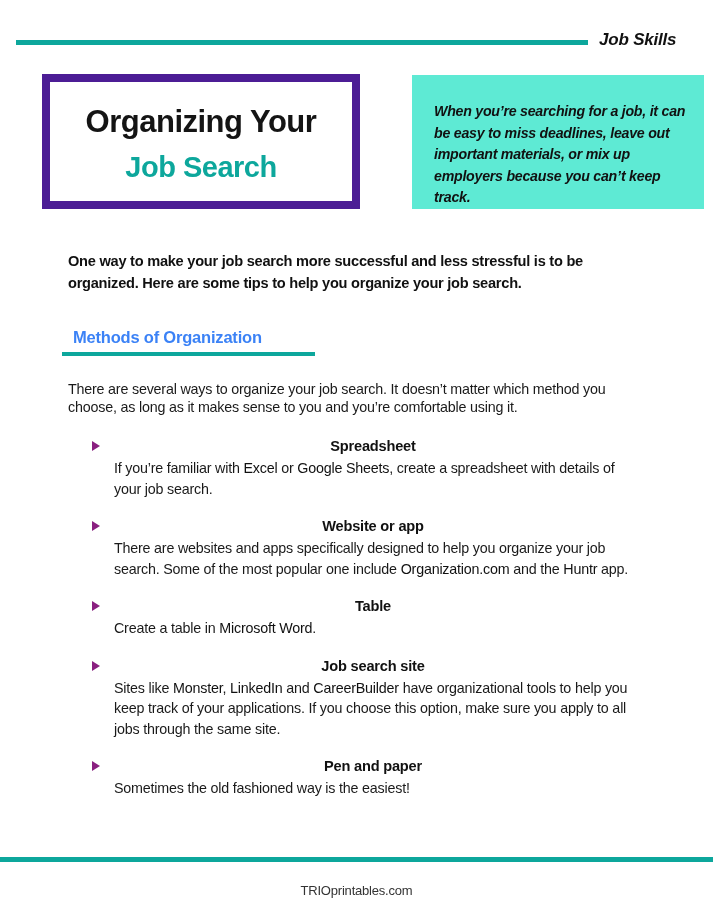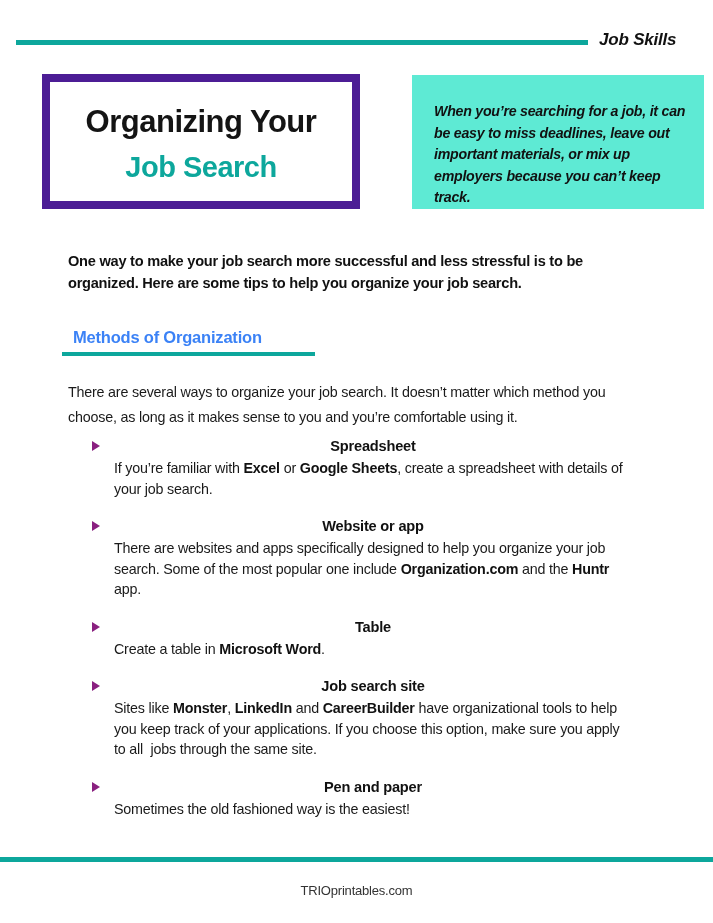--- a/index.html
+++ b/index.html
@@ -139,21 +139,21 @@
     height: 4px;
     background: #0DA79C;
   }
 
   .section-body {
     position: absolute;
     left: 68px;
     top: 380px;
     width: 560px;
     font-size: 14.3px;
-    line-height: 25px;
+    line-height: 18px;
     color: #1a1a1a;
     letter-spacing: -0.2px;
   }
 
   
   .bullets {
     position: absolute;
     left: 92px;
     top: 436px;
     width: 540px;
@@ -181,21 +181,21 @@
     letter-spacing: -0.2px;
     text-align: center;
   }
   .bullet-desc {
     font-size: 14.3px;
     line-height: 20.5px;
     color: #1a1a1a;
     margin-top: 2px;
     letter-spacing: -0.2px;
   }
-  .bullet-desc b { font-weight: bold; color: #111111; }
+  .bullet-desc b { font-weight: normal; color: #111111; }
 
   
   .footer-rule {
     position: absolute;
     left: 0;
     top: 857px;
     width: 713px;
     height: 5px;
     background: #0DA79C;
   }

